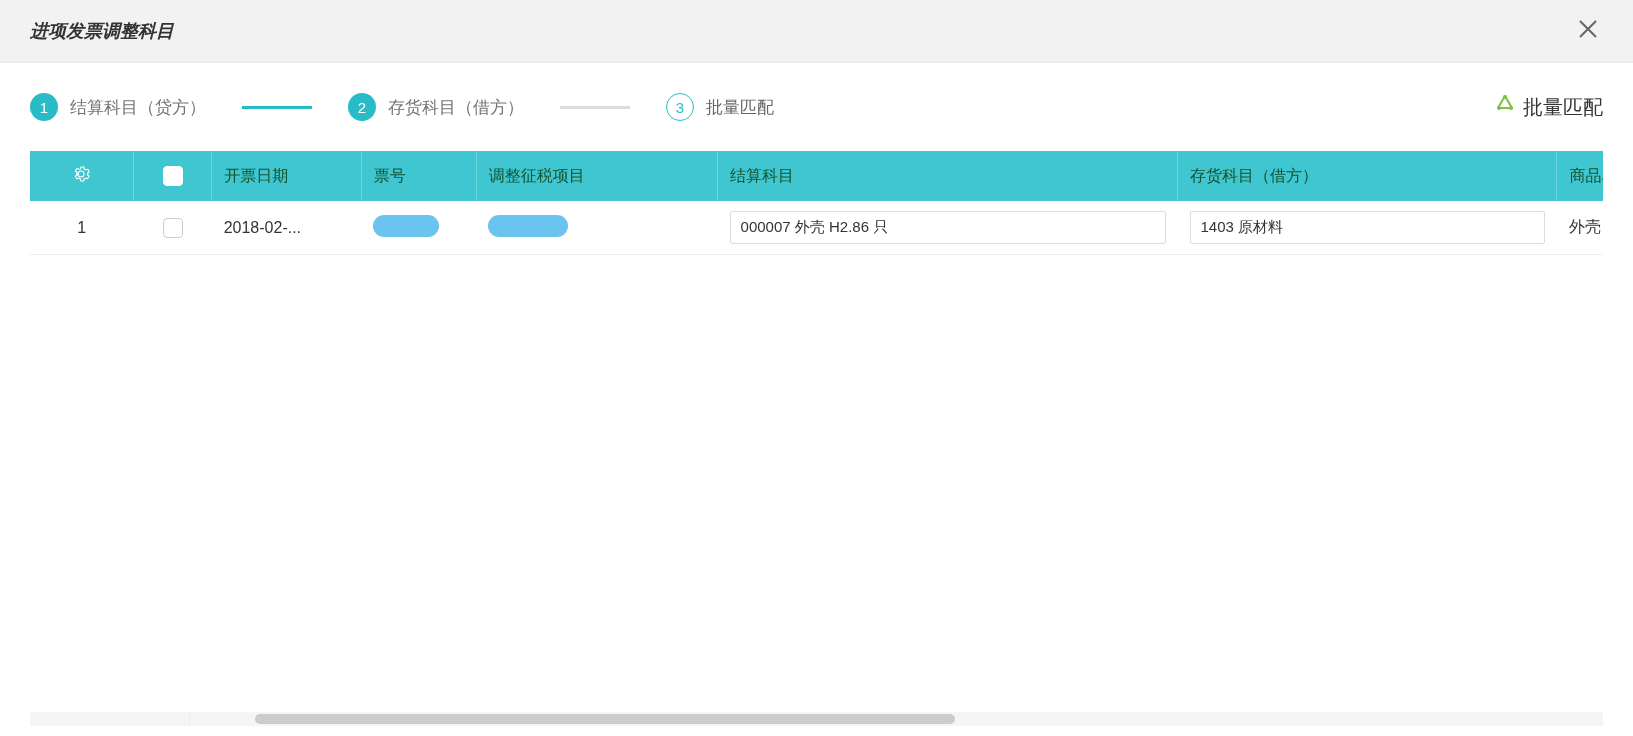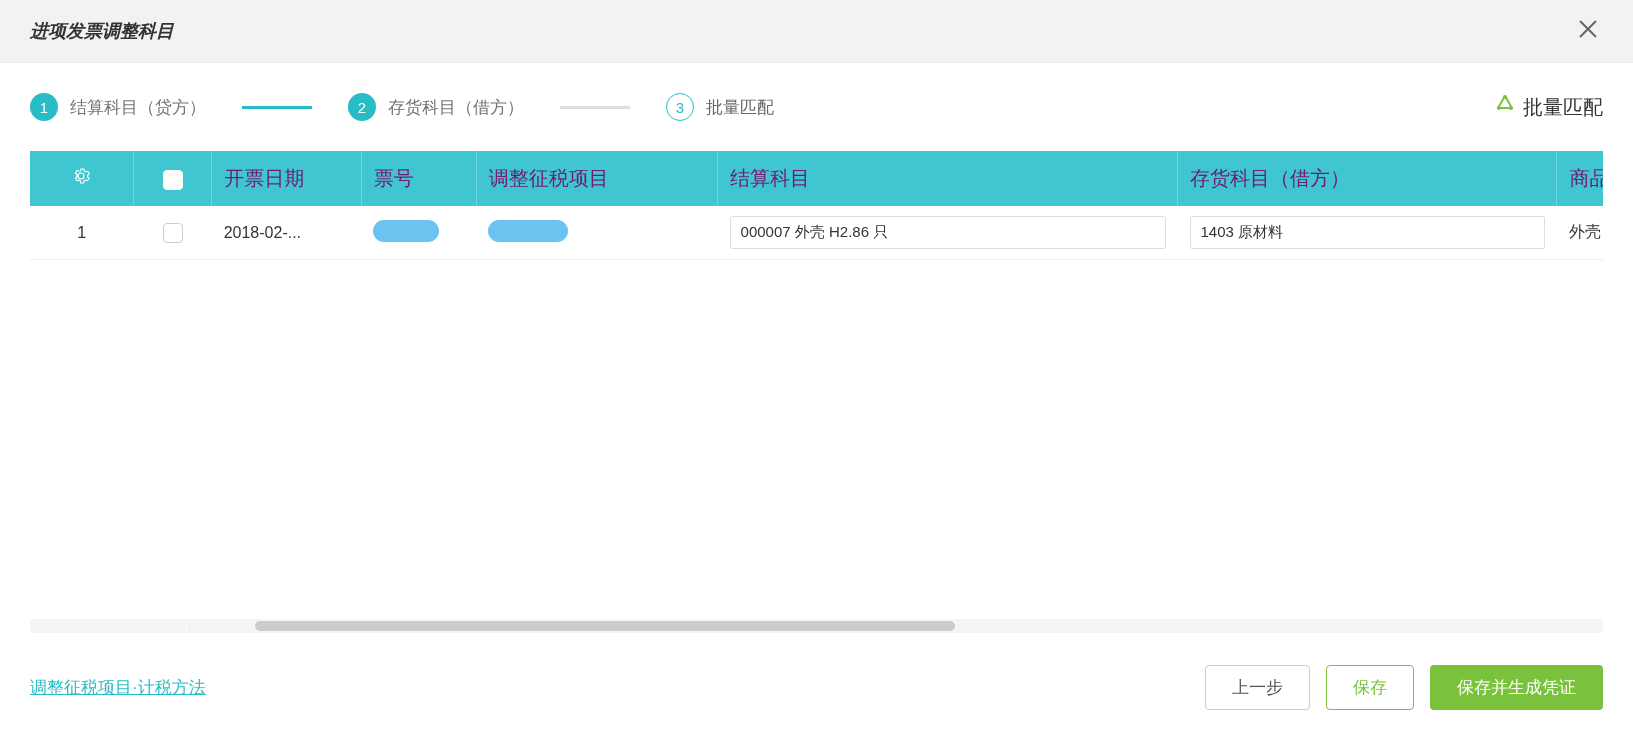--- a/index.html
+++ b/index.html
@@ -124,23 +124,23 @@
       flex: 1;
       overflow-x: auto;
       overflow-y: hidden;
     }
     .table {
       min-width: 1700px;
       border-collapse: collapse;
     }
     .table thead th {
       background: #3fc6d0;
-      color: #701a75;
+      color: #14532d;
       font-weight: 500;
-      font-size: 20px;
+      font-size: 16px;
       padding: 14px 12px;
       text-align: left;
       border-right: 1px solid rgba(255,255,255,0.25);
     }
     .table thead th.center {
       text-align: center;
     }
     .col-settings { width: 90px; }
     .col-check { width: 68px; }
     .col-date { width: 130px; }
@@ -348,22 +348,14 @@
         </table>
       </div>
       <div class="hscroll-track">
         <div class="hscroll-left-gap"></div>
         <div class="hscroll-thumb"></div>
       </div>
     </div>
 
   </div>
 
-  <div class="modal-footer">
-    <a class="footer-link">调整征税项目·计税方法</a>
-    <div class="footer-buttons">
-      <button class="btn btn-default">上一步</button>
-      <button class="btn btn-outline-green">保存</button>
-      <button class="btn btn-green">保存并生成凭证</button>
-    </div>
-  </div>
 
 </div>
 
 </body></html>

